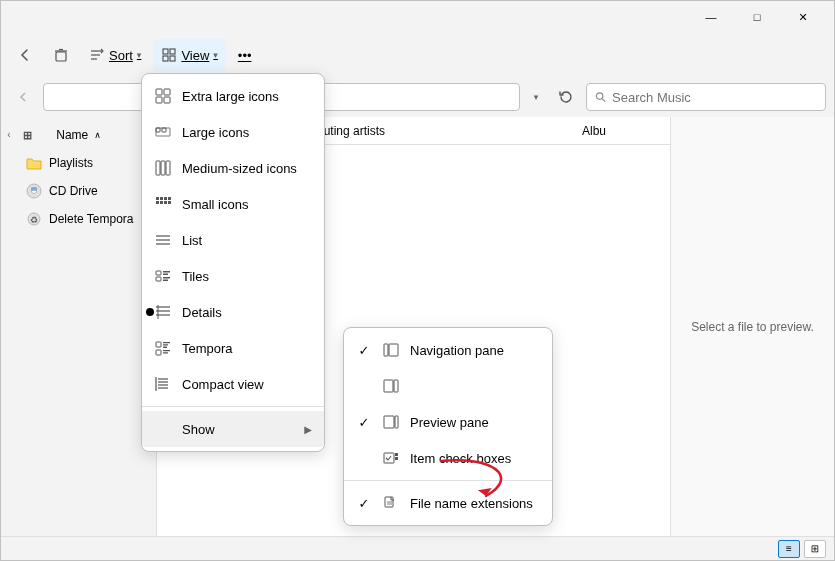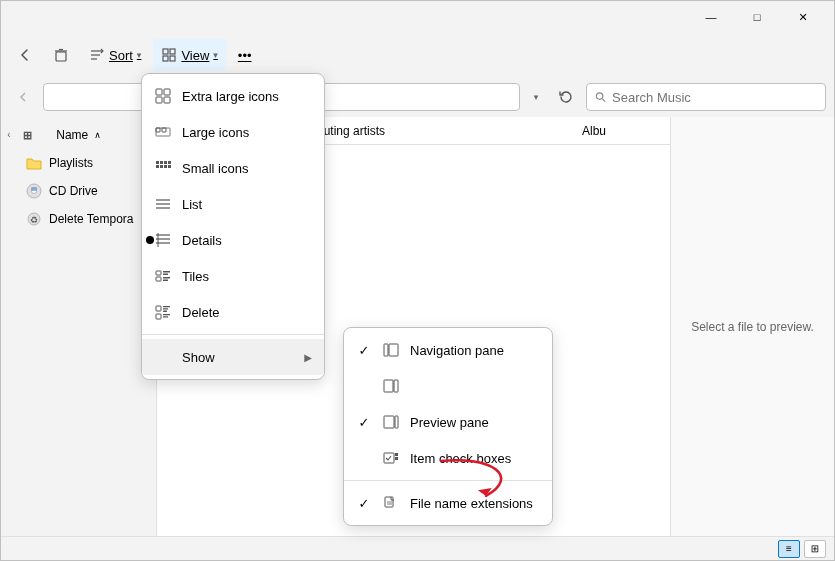--- a/index.html
+++ b/index.html
@@ -557,20 +557,30 @@
         <svg width="16" height="16" viewBox="0 0 16 16">
           <rect x="1" y="4" width="4" height="4" rx="0.5" stroke="#555" stroke-width="1" fill="none"></rect>
           <rect x="7" y="4" width="4" height="4" rx="0.5" stroke="#555" stroke-width="1" fill="none"></rect>
           <rect x="13" y="4" width="0" height="4" rx="0.5" stroke="#555" stroke-width="1" fill="none"></rect>
           <rect x="1" y="4" width="14" height="8" rx="0.5" stroke="#555" stroke-width="0.8" fill="none"></rect>
         </svg>
       </div>
       <span class="menu-label">Large icons</span>
     </div>
 
+    <div class="menu-item">
+      <div class="menu-icon">
+        <svg width="16" height="16" viewBox="0 0 16 16">
+          <rect x="1" y="1" width="4" height="14" rx="0.5" stroke="#555" stroke-width="1" fill="none"></rect>
+          <rect x="6" y="1" width="4" height="14" rx="0.5" stroke="#555" stroke-width="1" fill="none"></rect>
+          <rect x="11" y="1" width="4" height="14" rx="0.5" stroke="#555" stroke-width="1" fill="none"></rect>
+        </svg>
+      </div>
+      <span class="menu-label">Medium-sized icons</span>
+    </div>
 
     <div class="menu-item">
       <div class="menu-icon">
         <svg width="16" height="16" viewBox="0 0 16 16">
           <rect x="1" y="1" width="3" height="3" rx="0.3" fill="#555"></rect>
           <rect x="5" y="1" width="3" height="3" rx="0.3" fill="#555"></rect>
           <rect x="9" y="1" width="3" height="3" rx="0.3" fill="#555"></rect>
           <rect x="13" y="1" width="3" height="3" rx="0.3" fill="#555"></rect>
           <rect x="1" y="5" width="3" height="3" rx="0.3" fill="#555"></rect>
           <rect x="5" y="5" width="3" height="3" rx="0.3" fill="#555"></rect>
@@ -586,61 +596,73 @@
         <svg width="16" height="16" viewBox="0 0 16 16">
           <line x1="1" y1="4" x2="15" y2="4" stroke="#555" stroke-width="1.2"></line>
           <line x1="1" y1="8" x2="15" y2="8" stroke="#555" stroke-width="1.2"></line>
           <line x1="1" y1="12" x2="15" y2="12" stroke="#555" stroke-width="1.2"></line>
         </svg>
       </div>
       <span class="menu-label">List</span>
     </div>
 
     <div class="menu-item">
-      <span class="bullet"></span>
-      <div class="menu-icon">
-        <svg width="16" height="16" viewBox="0 0 16 16">
-          <line x1="1" y1="3" x2="15" y2="3" stroke="#555" stroke-width="1.2"></line>
-          <line x1="1" y1="7" x2="15" y2="7" stroke="#555" stroke-width="1.2"></line>
-          <line x1="1" y1="11" x2="15" y2="11" stroke="#555" stroke-width="1.2"></line>
-          <line x1="3" y1="1" x2="3" y2="15" stroke="#555" stroke-width="1"></line>
-        </svg>
-      </div>
-      <span class="menu-label">Details</span>
-    </div>
-
-    <div class="menu-item">
       <div class="menu-icon">
         <svg width="16" height="16" viewBox="0 0 16 16">
           <rect x="1" y="3" width="5" height="4" rx="0.5" stroke="#555" stroke-width="1" fill="none"></rect>
           <rect x="8" y="3" width="7" height="1.5" rx="0.3" fill="#555"></rect>
           <rect x="8" y="5.5" width="5" height="1.5" rx="0.3" fill="#555"></rect>
           <rect x="1" y="9" width="5" height="4" rx="0.5" stroke="#555" stroke-width="1" fill="none"></rect>
           <rect x="8" y="9" width="7" height="1.5" rx="0.3" fill="#555"></rect>
           <rect x="8" y="11.5" width="5" height="1.5" rx="0.3" fill="#555"></rect>
         </svg>
       </div>
       <span class="menu-label">Tiles</span>
+    </div>
+
+    <div class="menu-item">
+      <span class="bullet"></span>
+      <div class="menu-icon">
+        <svg width="16" height="16" viewBox="0 0 16 16">
+          <line x1="1" y1="3" x2="15" y2="3" stroke="#555" stroke-width="1.2"></line>
+          <line x1="1" y1="7" x2="15" y2="7" stroke="#555" stroke-width="1.2"></line>
+          <line x1="1" y1="11" x2="15" y2="11" stroke="#555" stroke-width="1.2"></line>
+          <line x1="3" y1="1" x2="3" y2="15" stroke="#555" stroke-width="1"></line>
+        </svg>
+      </div>
+      <span class="menu-label">Details</span>
     </div>
 
     <div class="menu-item">
       <div class="menu-icon">
         <svg width="16" height="16" viewBox="0 0 16 16">
           <rect x="1" y="2" width="5" height="5" rx="0.5" stroke="#555" stroke-width="1" fill="none"></rect>
           <rect x="8" y="2" width="7" height="1.3" rx="0.3" fill="#555"></rect>
           <rect x="8" y="4.3" width="5" height="1.3" rx="0.3" fill="#555"></rect>
           <rect x="8" y="6.6" width="4" height="1.3" rx="0.3" fill="#555"></rect>
           <rect x="1" y="10" width="5" height="5" rx="0.5" stroke="#555" stroke-width="1" fill="none"></rect>
           <rect x="8" y="10" width="7" height="1.3" rx="0.3" fill="#555"></rect>
           <rect x="8" y="12.3" width="5" height="1.3" rx="0.3" fill="#555"></rect>
         </svg>
       </div>
-      <span class="menu-label">Delete</span>
-    </div>
-
+      <span class="menu-label">Tempora</span>
+    </div>
+
+    <div class="menu-item">
+      <div class="menu-icon">
+        <svg width="16" height="16" viewBox="0 0 16 16">
+          <line x1="3" y1="3" x2="13" y2="3" stroke="#555" stroke-width="1.2"></line>
+          <line x1="3" y1="6" x2="13" y2="6" stroke="#555" stroke-width="1.2"></line>
+          <line x1="3" y1="9" x2="13" y2="9" stroke="#555" stroke-width="1.2"></line>
+          <line x1="3" y1="12" x2="13" y2="12" stroke="#555" stroke-width="1.2"></line>
+          <line x1="1" y1="1" x2="1" y2="15" stroke="#555" stroke-width="1.2"></line>
+        </svg>
+      </div>
+      <span class="menu-label">Compact view</span>
+    </div>
     <div class="menu-divider"></div>
 
     <div class="menu-item show-item has-sub">
       <div class="menu-icon" style="width:18px;"></div>
       <span class="menu-label">Show</span>
       <span class="menu-arrow">▶</span>
     </div>
   </div>
 
   <div class="submenu">

